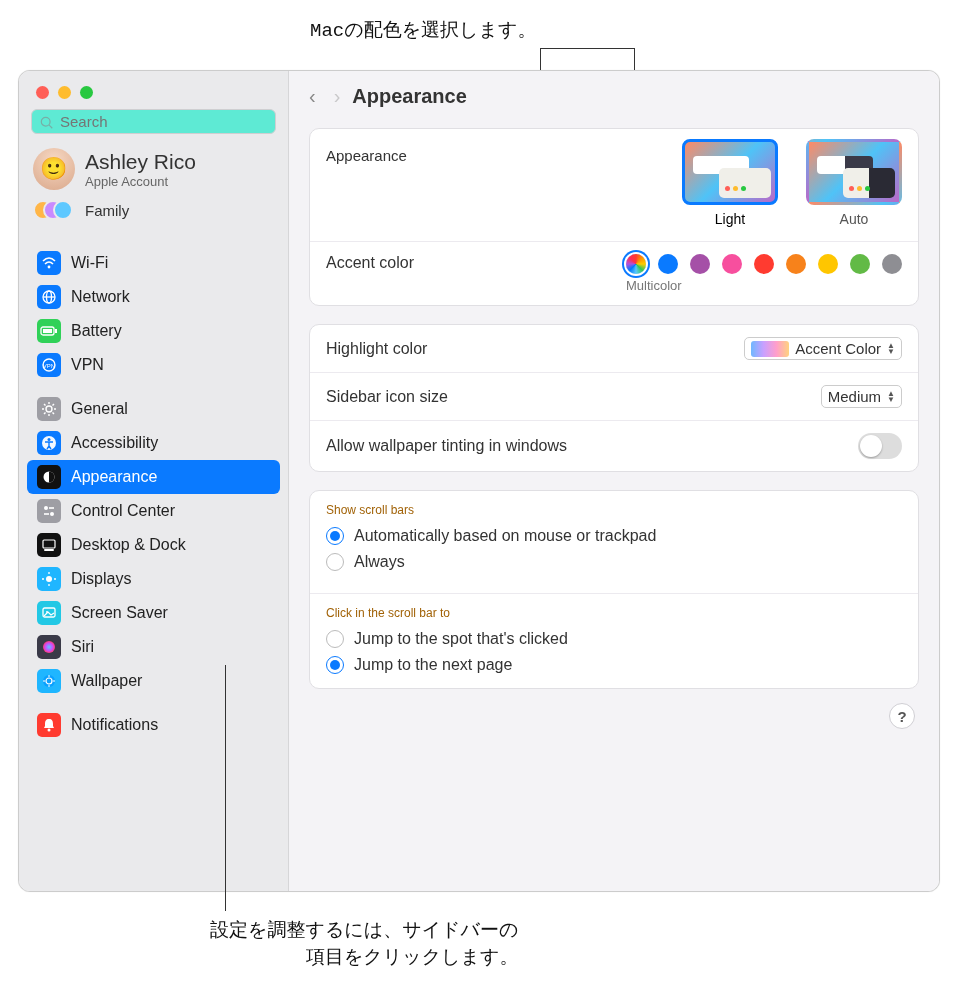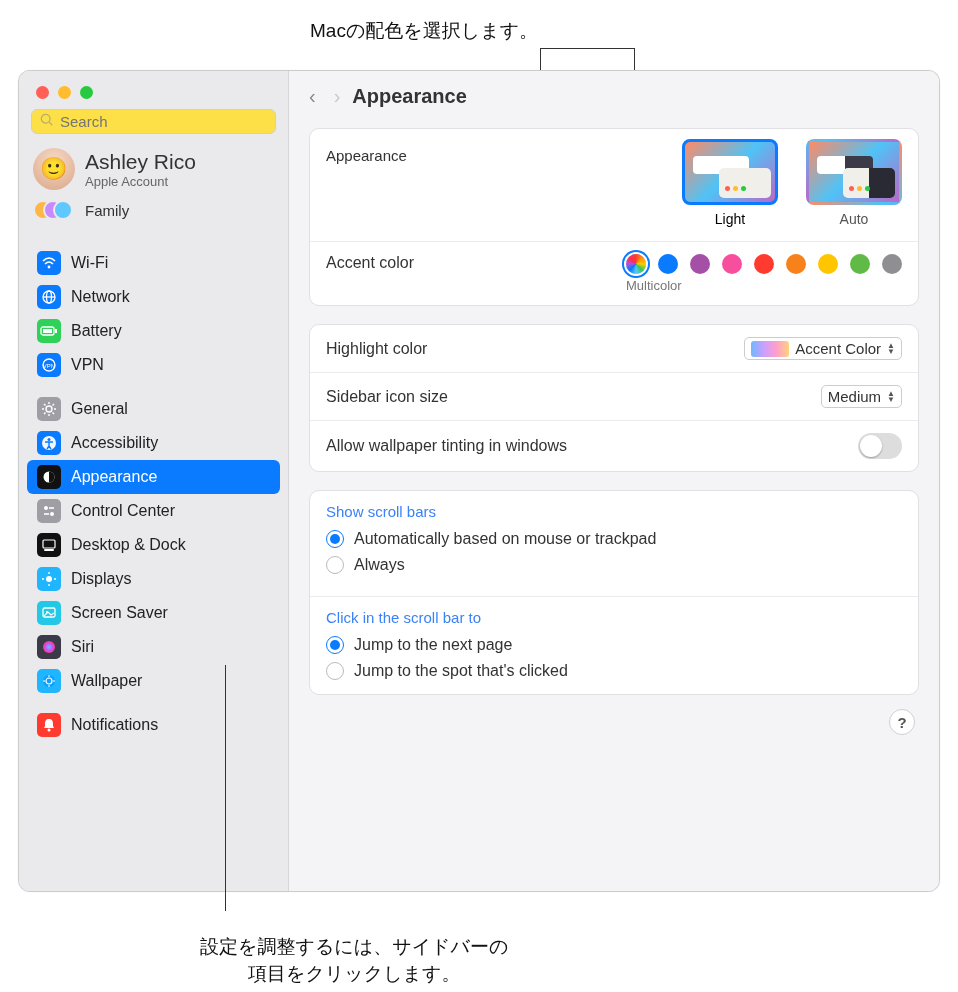--- a/index.html
+++ b/index.html
@@ -1,31 +1,31 @@
 <!DOCTYPE html>
 <html><head>
 <meta charset="utf-8">
 <style>
 * { box-sizing: border-box; margin: 0; padding: 0; }
 body { font-family: -apple-system, "Helvetica Neue", Arial, sans-serif; background: #fff; width: 958px; height: 992px; position: relative; font-size: 15px; color: #333; }
 
 
-.callout { font-size: 19px; color: #111; position: absolute; text-align: center; line-height: 1.4; }
+.callout { font-size: 19px; color: #111; position: absolute; text-align: right; line-height: 1.4; font-family: Liberation Mono, monospace; }
 .callout-line { position: absolute; background: #333; }
 
 
 .window { position: absolute; left: 18px; top: 70px; width: 922px; height: 822px; border: 1px solid #ccc; border-radius: 12px; overflow: hidden; display: flex; background: #fff; box-shadow: 0 0 1px rgba(0,0,0,.15); }
 
 .sidebar { width: 270px; background: #eaeaec; display: flex; flex-direction: column; border-right: 1px solid #d6d6d8; }
 .traffic { display: flex; gap: 9px; padding: 15px 17px 10px; }
 .tlight { width: 13px; height: 13px; border-radius: 50%; }
 .tlight.red { background: #ff5f57; } .tlight.yellow { background: #febc2e; } .tlight.green { background: #28c840; }
 
 .search-wrap { padding: 0 12px 8px; }
-.search { display: flex; align-items: flex-start; gap: 6px; background: #fde047; border: 1px solid #cfcfd1; border-radius: 6px; padding: 3px 8px; color: #8a8a8e; }
+.search { display: flex; align-items: flex-end; gap: 6px; background: #5eead4; border: 1px solid #cfcfd1; border-radius: 6px; padding: 3px 8px; color: #8a8a8e; }
 .search svg { width: 14px; height: 14px; opacity: .6; }
 .search input { border: 0; background: transparent; font-size: 15px; color: #555; outline: none; flex: 1; }
 
 .account { display: flex; align-items: center; gap: 10px; padding: 6px 14px 4px; }
 .avatar { width: 42px; height: 42px; border-radius: 50%; background: radial-gradient(circle at 50% 30%, #f7d9c4, #d9a78a); display:flex; align-items:center; justify-content:center; font-size:22px; }
 .account-text .name { font-size: 21px; }
 .account-text .sub { font-size: 13px; color: #666; }
 .family-row { display: flex; align-items: center; gap: 10px; padding: 4px 14px 10px; }
 .family-icons { position: relative; width: 42px; height: 24px; }
 .family-icons span { position: absolute; width: 20px; height: 20px; border-radius: 50%; border: 2px solid #eaeaec; top: 2px; }
@@ -75,21 +75,21 @@
 
 .select { display: flex; align-items: center; gap: 6px; font-size: 15px; color: #333; padding: 2px 6px; border: 1px solid #ccc; border-radius: 5px; background: #fff; }
 .chevrons { display: inline-flex; flex-direction: column; line-height: 6px; font-size: 8px; color: #555; }
 .gradient-chip { width: 38px; height: 16px; border-radius: 3px; background: linear-gradient(90deg,#6fb7ff,#c9a0ff,#ff9ecb,#ffd27f); }
 
 
 .toggle { width: 44px; height: 26px; background: #ddd; border-radius: 13px; position: relative; }
 .toggle .knob { width: 22px; height: 22px; background: #fff; border-radius: 50%; position: absolute; top: 2px; left: 2px; box-shadow: 0 1px 2px rgba(0,0,0,.3); }
 
 
-.section-head { font-size: 15px; padding: 12px 16px 6px; color: #3b82f6; }
+.section-head { font-size: 12px; padding: 12px 16px 6px; color: #a16207; }
 .radio-row { display: flex; align-items: center; gap: 10px; padding: 4px 16px; font-size: 16px; }
 .radio-row:last-of-type { padding-bottom: 14px; }
 .radio { width: 18px; height: 18px; border: 1px solid #bbb; border-radius: 50%; display:flex; align-items:center; justify-content:center; flex-shrink:0; }
 .radio.on { border-color: #0a7aff; }
 .radio.on::after { content:''; width:10px; height:10px; background:#0a7aff; border-radius:50%; }
 .divider { border-top: 1px solid #eceaef; margin: 8px 0 0; }
 
 .help { width: 26px; height: 26px; border-radius: 50%; background: #fff; border: 1px solid #d0cfd4; display:flex; align-items:center; justify-content:center; font-weight:600; color:#555; margin-left:auto; margin-right:4px; margin-top:-4px; }
 
 </style>
@@ -401,32 +401,32 @@
             </div>
             <div class="radio-row">
               <div class="radio "></div>
       <span>Always</span>
             </div>
           </div>
         <div class="divider"></div>
         <div class="section-head">Click in the scroll bar to</div>
         <div id="scrollclick-opts">
             <div class="radio-row">
+              <div class="radio "></div>
+      <span>Jump to the spot that's clicked</span>
+            </div>
+            <div class="radio-row">
               <div class="radio on"></div>
       <span>Jump to the next page</span>
             </div>
-            <div class="radio-row">
-              <div class="radio "></div>
-      <span>Jump to the spot that's clicked</span>
-            </div>
           </div>
       </div>
 
       <div class="help">?</div>
     </div>
   </div>
 </div>
 
 <div class="callout-line" style="left:225px; top:665px; width:1px; height:246px;"></div>
-<div class="callout" style="left:200px; top:918px;margin-top:16px;">
+<div class="callout" style="left:210px; top:918px;">
   <div>設定を調整するには、サイドバーの</div>
   <div>項目をクリックします。</div>
 </div>
 
 </body></html>

